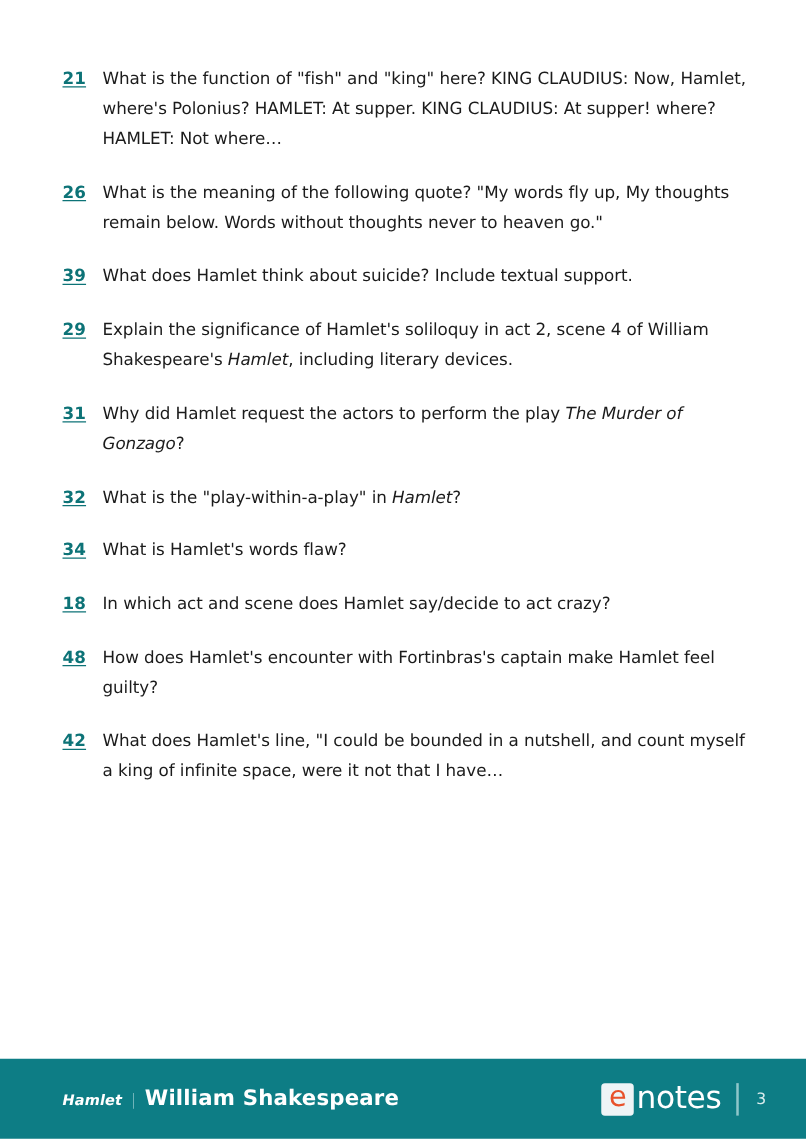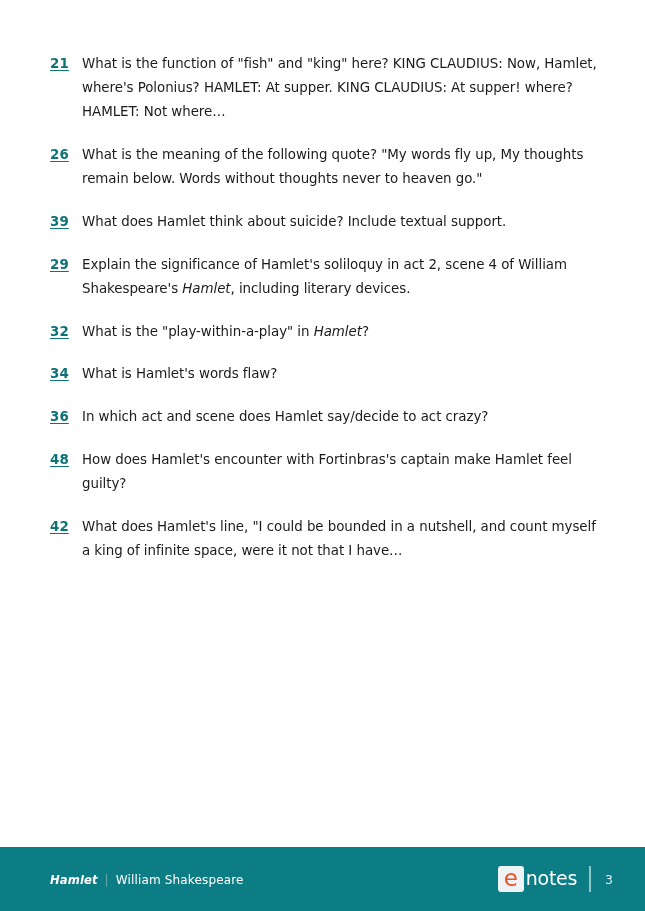--- a/index.html
+++ b/index.html
@@ -100,22 +100,23 @@
 
   .footer-sep {
     color: #8fc6ca;
     font-size: 12.5px;
     margin: 0 7px;
     font-weight: 300;
   }
 
   .footer-author {
     color: #ffffff;
-    font-size: 12px;
+    font-size: 17px;
     letter-spacing: 0.15px;
+    font-weight: bold;
   }
 
   .footer-right {
     position: absolute;
     right: 32px;
     top: 50%;
     transform: translateY(-50%);
     display: flex;
     align-items: center;
     white-space: nowrap;
@@ -137,21 +138,21 @@
     color: #e8512a;
     font-size: 23px;
     line-height: 1;
     font-family: "DejaVu Sans", "Liberation Sans", sans-serif;
     padding-bottom: 2px;
     box-sizing: border-box;
   }
 
   .logo-notes {
     color: #ffffff;
-    font-size: 19px;
+    font-size: 25px;
     line-height: 1;
     margin-left: 2px;
     letter-spacing: -0.3px;
     padding-bottom: 2px;
   }
 
   .page-sep {
     display: inline-block;
     width: 2px;
     height: 26px;
@@ -180,29 +181,33 @@
       </div>
       <div class="question-item">
         <span class="q-number">39</span>
         <span class="q-text"><span>What does Hamlet think about suicide? Include textual support.</span></span>
       </div>
       <div class="question-item">
         <span class="q-number">29</span>
         <span class="q-text"><span>Explain the significance of Hamlet's soliloquy in act 2, scene 4 of William Shakespeare's </span><em>Hamlet</em><span>, including literary devices.</span></span>
       </div>
       <div class="question-item">
+        <span class="q-number">31</span>
+        <span class="q-text"><span>Why did Hamlet request the actors to perform the play </span><em>The Murder of Gonzago</em><span>?</span></span>
+      </div>
+      <div class="question-item">
         <span class="q-number">32</span>
         <span class="q-text"><span>What is the "play-within-a-play" in </span><em>Hamlet</em><span>?</span></span>
       </div>
       <div class="question-item">
         <span class="q-number">34</span>
         <span class="q-text"><span>What is Hamlet's words flaw?</span></span>
       </div>
       <div class="question-item">
-        <span class="q-number">36</span>
+        <span class="q-number">18</span>
         <span class="q-text"><span>In which act and scene does Hamlet say/decide to act crazy?</span></span>
       </div>
       <div class="question-item">
         <span class="q-number">48</span>
         <span class="q-text"><span>How does Hamlet's encounter with Fortinbras's captain make Hamlet feel guilty?</span></span>
       </div>
       <div class="question-item">
         <span class="q-number">42</span>
         <span class="q-text"><span>What does Hamlet's line, "I could be bounded in a nutshell, and count myself a king of infinite space, were it not that I have…</span></span>
       </div>

